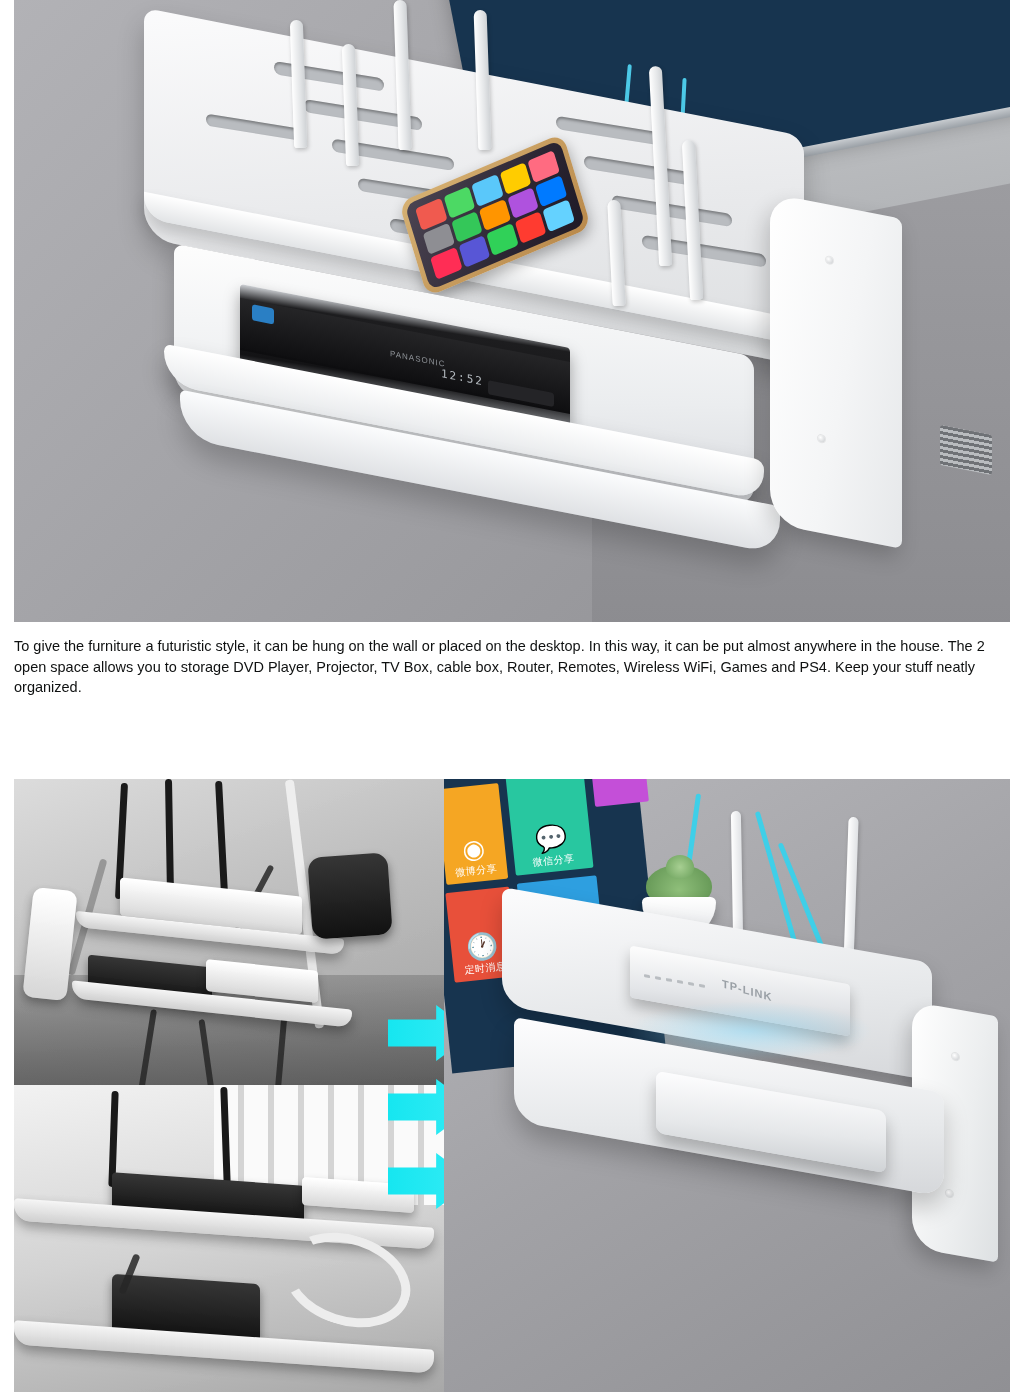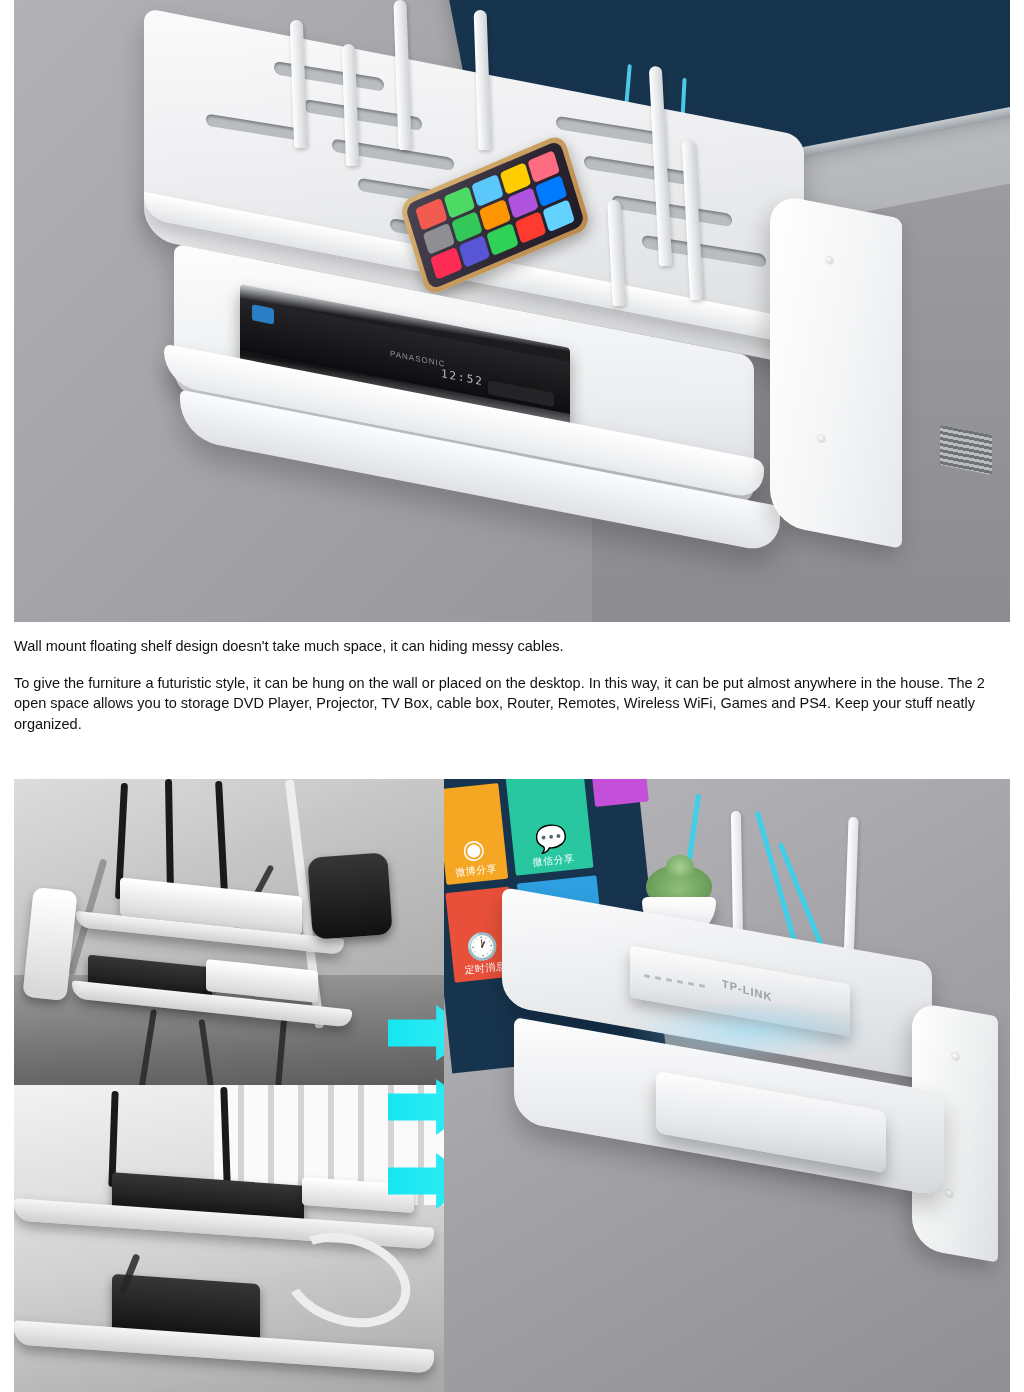--- a/index.html
+++ b/index.html
@@ -393,21 +393,20 @@
     <div class="shelf-bottom-board"></div>
 
     <div class="side-panel">
       <div class="screw" style="left:56px; top:52px;"></div>
       <div class="screw" style="left:48px; top:232px;"></div>
     </div>
     <div class="vent"></div>
   </div>
 
   <div class="copy">
-    <p class="para">Wall mount floating shelf design doesn't take much space, it can hiding messy cables.</p>
     <p class="para">To give the furniture a futuristic style, it can be hung on the wall or placed on the desktop. In this way, it can be put almost anywhere in the house. The 2 open space allows you to storage DVD Player, Projector, TV Box, cable box, Router, Remotes, Wireless WiFi, Games and PS4. Keep your stuff neatly organized.</p>
   </div>
 
   <div class="composite">
 
     <div class="before before-top">
       <div class="bzz" style="left:0;top:0;width:100%;height:100%;background:linear-gradient(160deg,#d8d8d8 0%,#bcbcbc 45%,#a0a0a0 100%);"></div>
       <div class="bzz" style="left:0;bottom:0;width:100%;height:36%;background:linear-gradient(180deg,rgba(60,60,60,.25),rgba(40,40,40,.55));"></div>
 
       <div class="gray-antenna" style="left:104px; top:4px; height:116px; transform:rotate(3deg);"></div>

